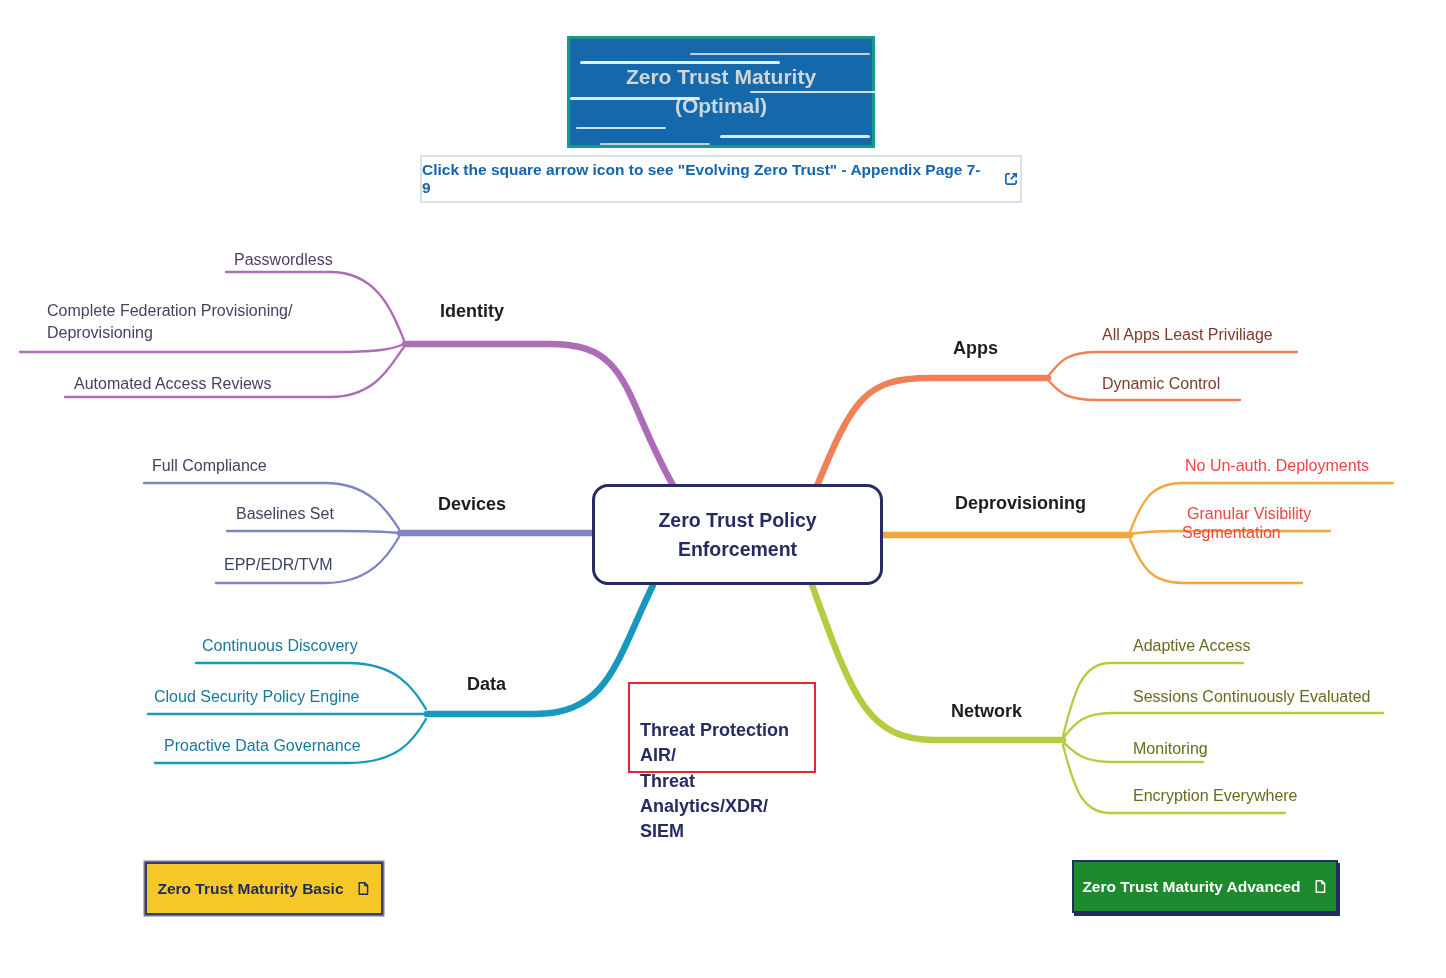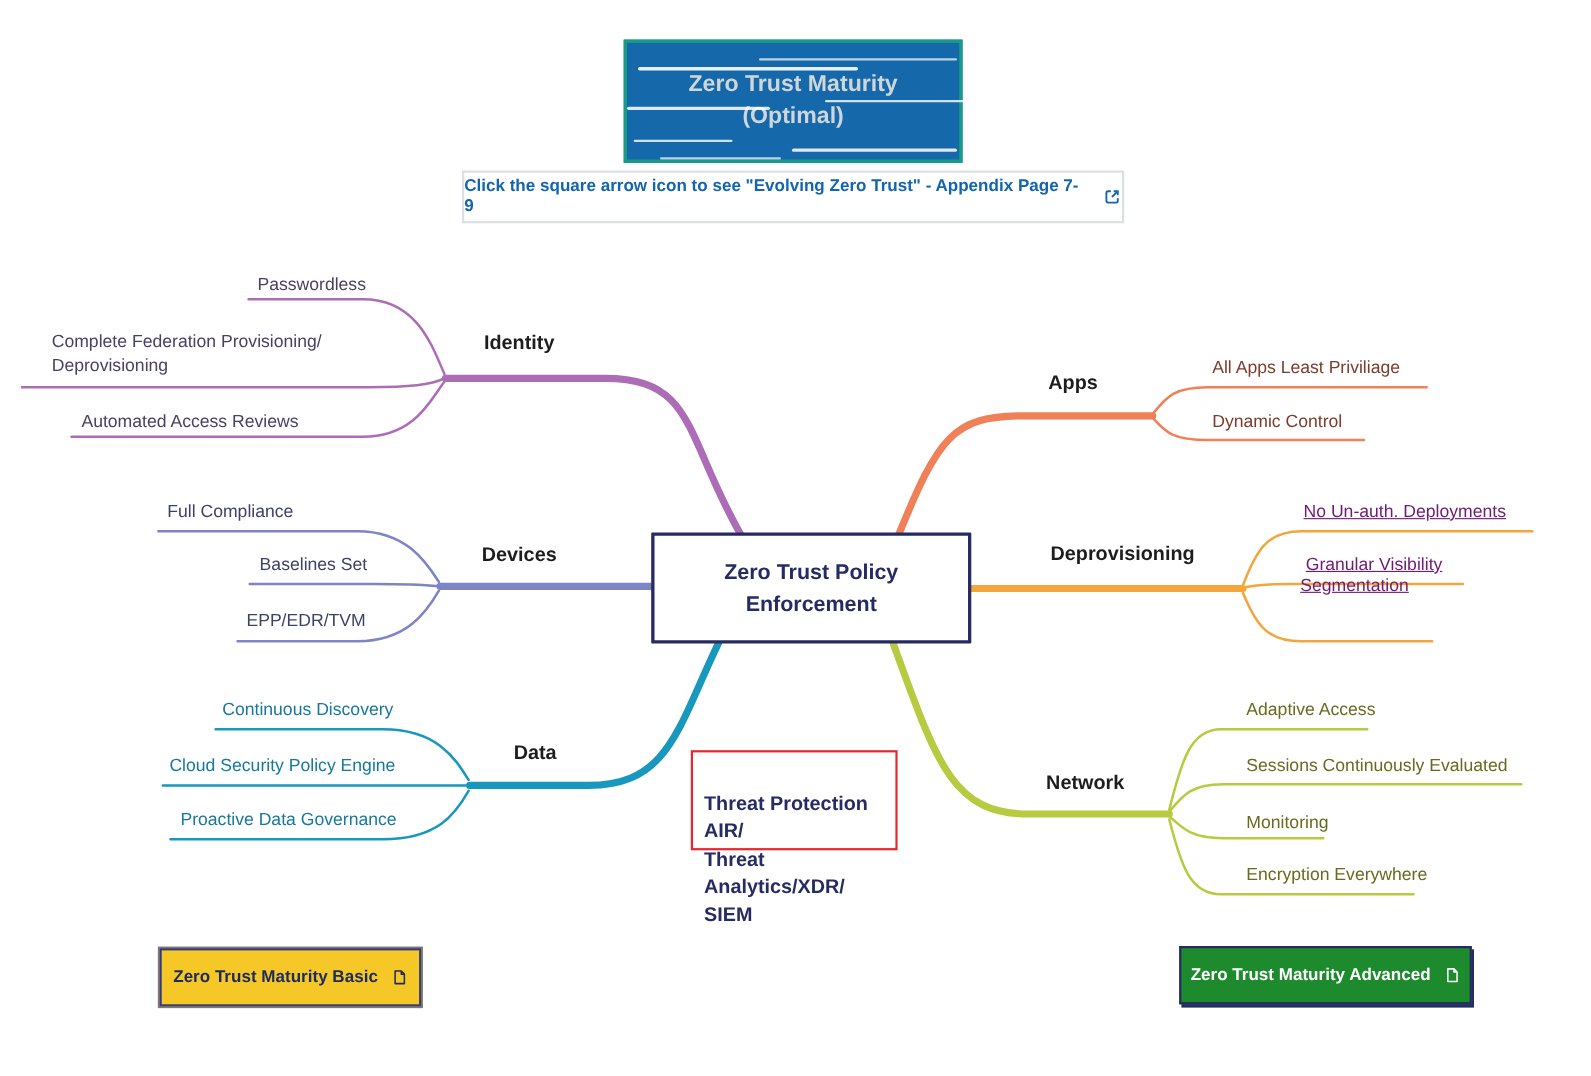--- a/index.html
+++ b/index.html
@@ -37,31 +37,31 @@
   }
   .callout-box{
     left:420px;top:155px;width:602px;height:48px;background:#fff;border:2px solid #dcdfe4;
     box-sizing:border-box;display:flex;align-items:center;justify-content:center;gap:12px;
     color:#1365af;font-weight:bold;font-size:15.5px;
   }
   .callout-box svg{flex:0 0 auto;}
 
   .center-node{
     left:592px;top:484px;width:291px;height:101px;background:#fff;border:3.5px solid #272b63;
-    border-radius:1px;box-sizing:border-box;display:flex;align-items:center;justify-content:center;
+    border-radius:16px;box-sizing:border-box;display:flex;align-items:center;justify-content:center;
     text-align:center;color:#272b63;font-weight:bold;font-size:19.5px;line-height:1.45;padding:0 22px;
   }
 
   .branch-label{font-weight:bold;font-size:18px;color:#1d1d1d;white-space:nowrap;}
   .sub-item{font-size:16px;white-space:pre-line;line-height:1.35;}
   .c-identity{color:#493f63;}
   .c-devices{color:#3d4269;}
   .c-data{color:#17789d;}
   .c-apps{color:#7d3b2b;}
-  .c-infra{color:#701a75;text-decoration:underline;}
+  .c-infra{color:#ef4444;}
   .c-network{color:#696a1f;}
 
   .threat-box{
     left:628px;top:682px;width:188px;height:91px;background:#fff;border:2.5px solid #e8262d;
     box-sizing:border-box;color:#272b63;font-weight:bold;font-size:18px;line-height:1.4;
     padding:9px 10px;white-space:pre-line;
   }
 
   .map-btn{
     display:flex;align-items:center;justify-content:center;gap:11px;box-sizing:border-box;

